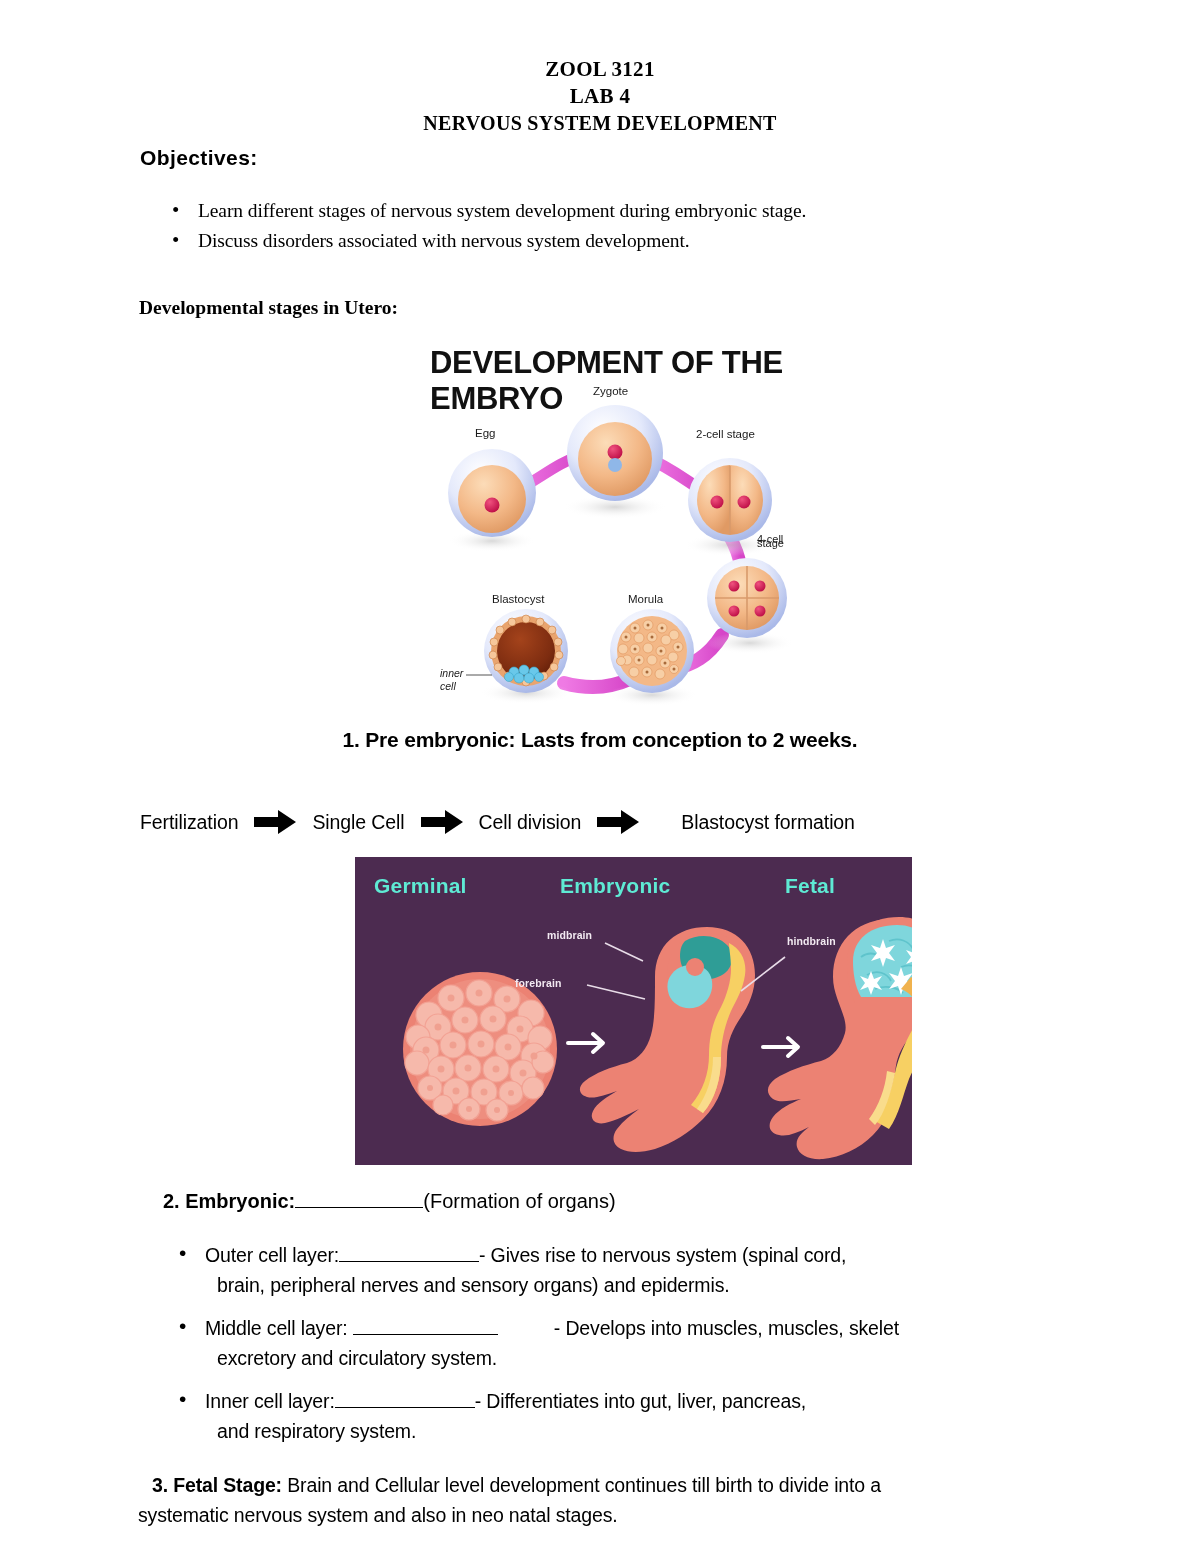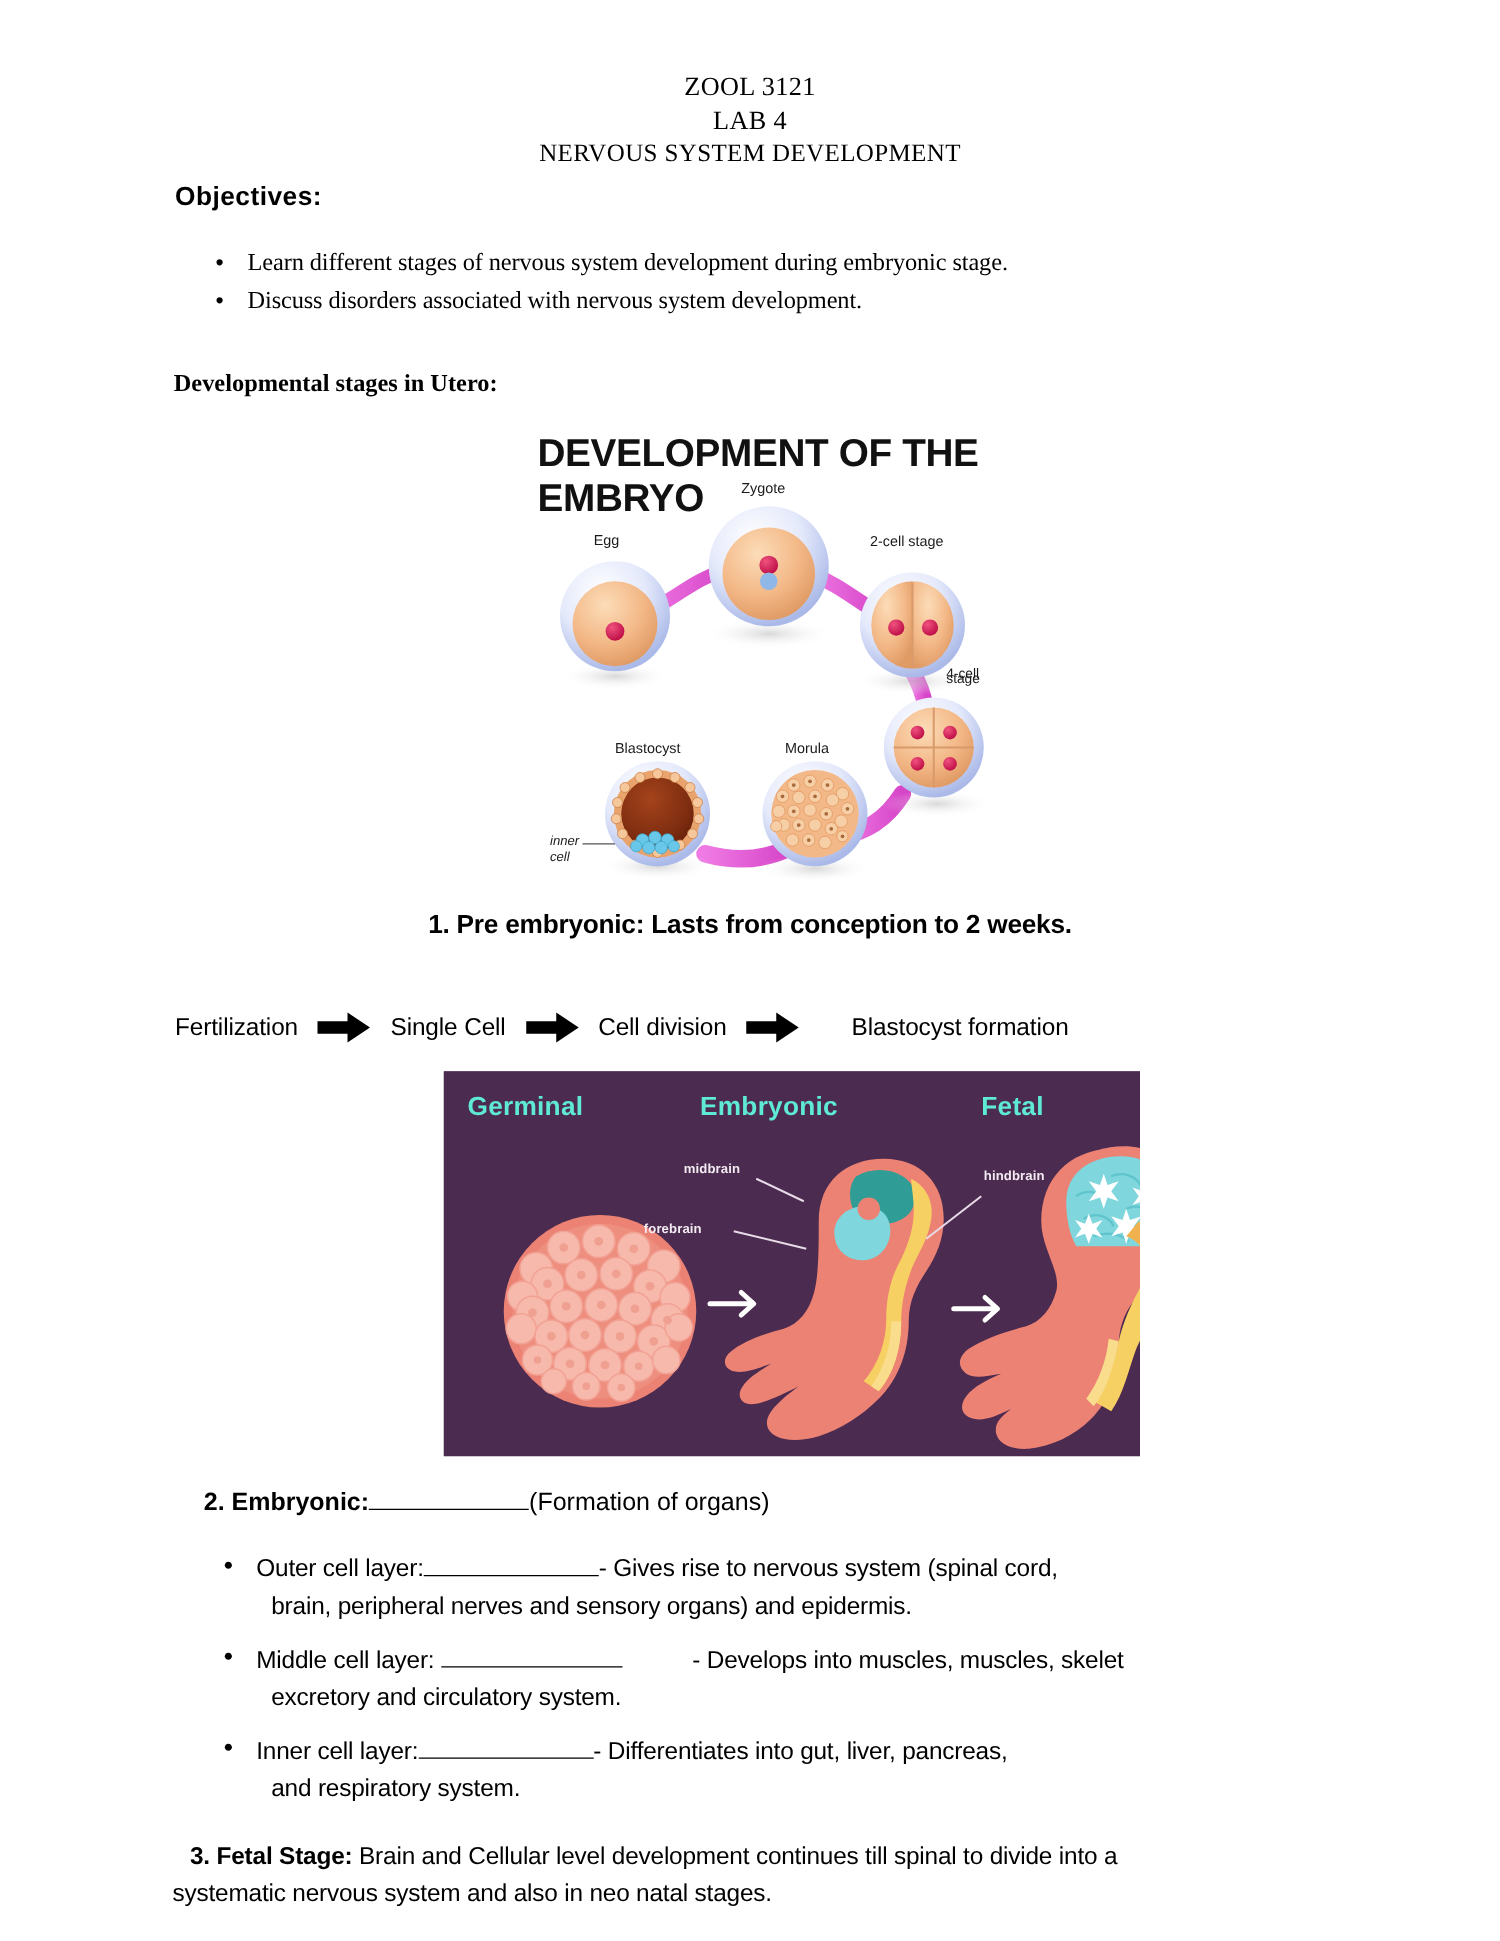--- a/index.html
+++ b/index.html
@@ -26,21 +26,21 @@
   
   .title-block {
     position: absolute;
     left: 0;
     top: 56px;
     width: 1200px;
     text-align: center;
   }
   .title-line {
     font-family: "Liberation Serif", serif;
-    font-weight: normal;
+    font-weight: bold;
     font-size: 21px;
     line-height: 27px;
     letter-spacing: 0.3px;
   }
   .title-line.t3 { font-size: 20px; }
 
   .objectives-label {
     position: absolute;
     left: 140px;
     top: 146px;
@@ -615,17 +615,17 @@
       <span>Middle cell layer: </span><span class="blank bl-middle"></span><span class="middle-spacer"></span><span>- Develops into muscles, muscles, skelet</span>
       <span class="li-indent">excretory and circulatory system.</span>
     </li>
     <li>
       <span>Inner cell layer:</span><span class="blank bl-inner"></span><span>- Differentiates into gut, liver, pancreas,</span>
       <span class="li-indent">and respiratory system.</span>
     </li>
   </ul>
 
   <div class="fetal-stage">
-    <span class="b">3. Fetal Stage:</span><span> Brain and Cellular level development continues till spinal to divide into a</span>
+    <span class="b">3. Fetal Stage:</span><span> Brain and Cellular level development continues till birth to divide into a</span>
     <span class="l2">systematic nervous system and also in neo natal stages.</span>
   </div>
 
 </div>
 
 </body></html>

